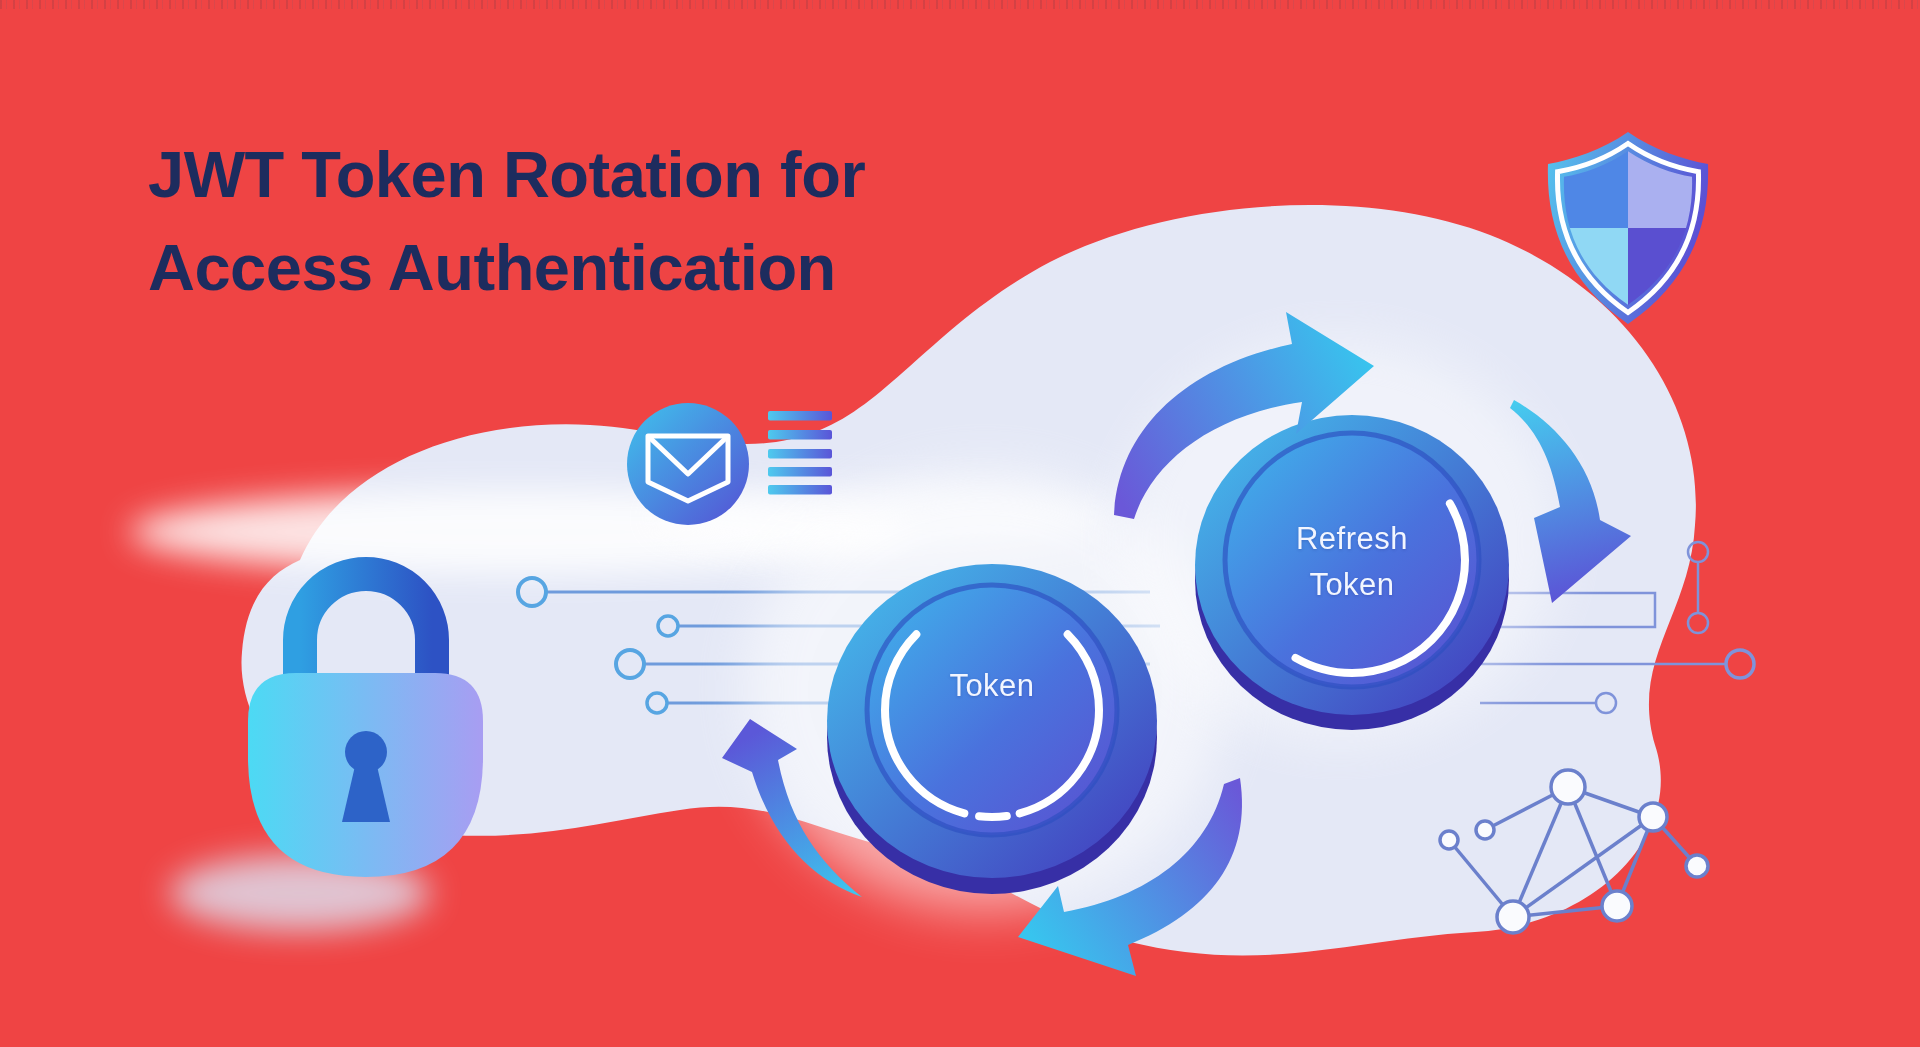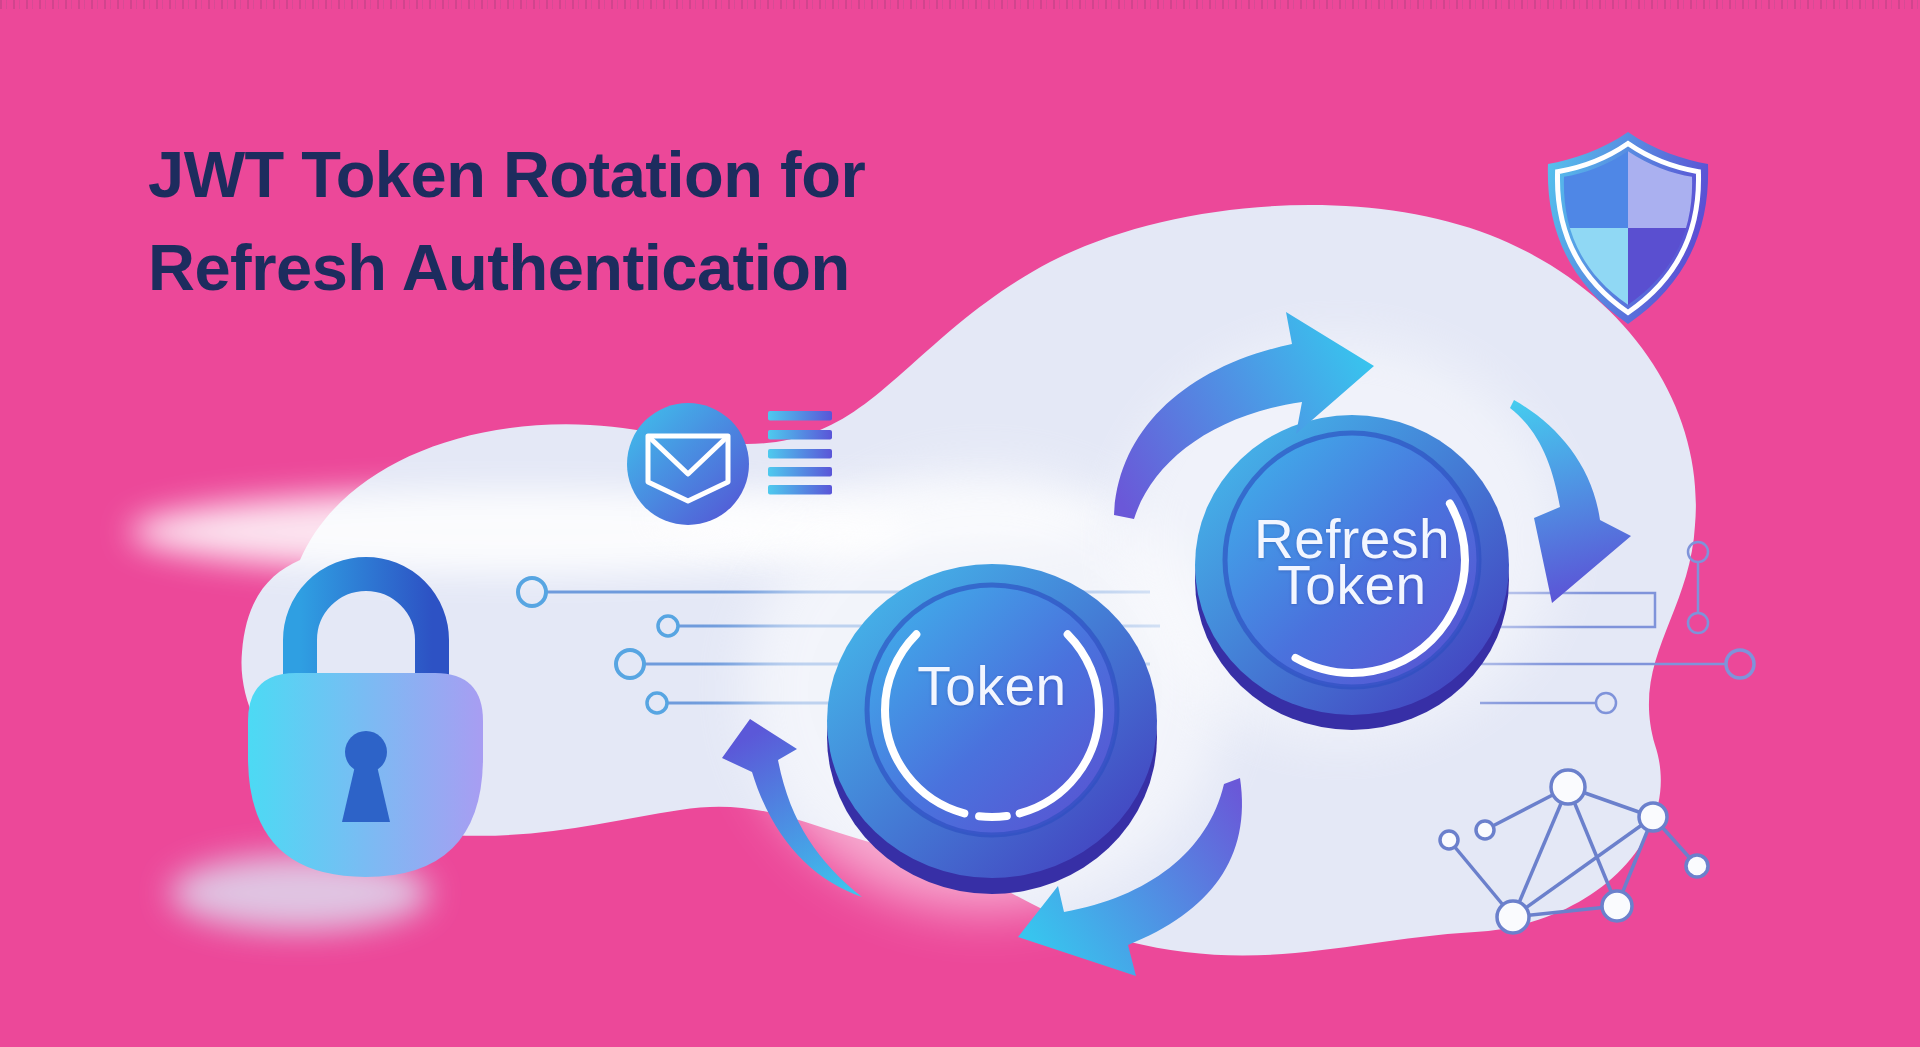--- a/index.html
+++ b/index.html
@@ -1,36 +1,36 @@
 <!DOCTYPE html>
 <html><head>
 <meta charset="utf-8">
 <style>
   html,body{margin:0;padding:0;background:#ffffff;}
   .canvas{
     position:relative;
     width:1920px;height:1047px;
     overflow:hidden;
-    background:#ec4899;
+    background:#ef4444;
     font-family:"Liberation Sans", sans-serif;
   }
   .canvas svg.scene{position:absolute;inset:0;}
   .top-noise{
     position:absolute;top:0;left:0;right:0;height:9px;opacity:.14;
     background:repeating-linear-gradient(90deg,#2a3346 0 2px,transparent 2px 6px,#55607a 6px 7px,transparent 7px 13px);
   }
   h1.title{
     position:absolute;left:148px;top:128px;margin:0;
     font-size:65px;line-height:93px;font-weight:700;
     color:#1d2c5e;letter-spacing:-0.5px;
   }
   h1.title .t-line{display:block;}
   .coin-label{
     position:absolute;width:300px;text-align:center;
-    color:#f2f6ff;font-size:55px;line-height:46px;font-weight:400;
+    color:#f2f6ff;font-size:31px;line-height:46px;font-weight:400;
     letter-spacing:.5px;text-shadow:0 1px 3px rgba(30,40,120,.25);
   }
   .coin-label span{display:block;}
   .coin-label.access{left:842px;top:663px;}
   .coin-label.refresh{left:1202px;top:516px;}
 </style>
 </head>
 <body>
 
 <div class="canvas">
@@ -229,21 +229,21 @@
            C 1252 858, 1210 912, 1128 945
            L 1136 976 L 1018 937 L 1058 886 L 1064 912
            C 1148 897, 1208 852, 1224 784 Z"></path>
     </g>
   </svg>
 
   <div class="top-noise"></div>
 
   <h1 class="title">
     <span class="t-line">JWT Token Rotation for</span>
-    <span class="t-line">Refresh Authentication</span>
+    <span class="t-line">Access Authentication</span>
   </h1>
 
   <div class="coin-label access">
     <span>Token</span>
   </div>
 
   <div class="coin-label refresh">
     <span>Refresh</span>
     <span>Token</span>
   </div>

